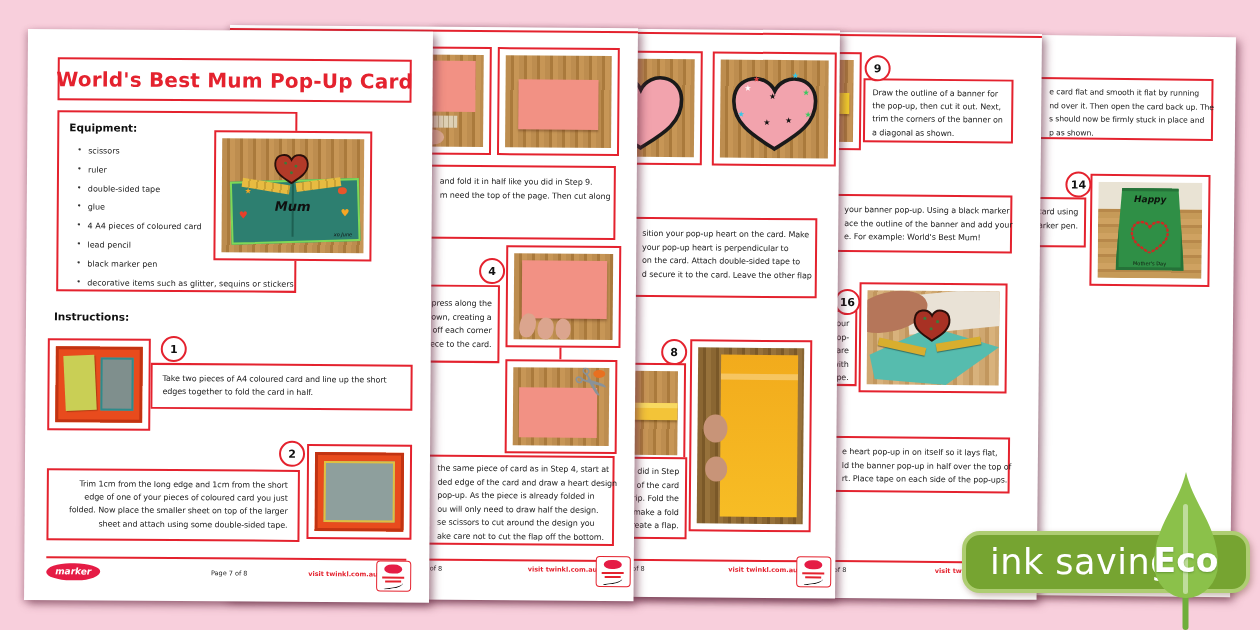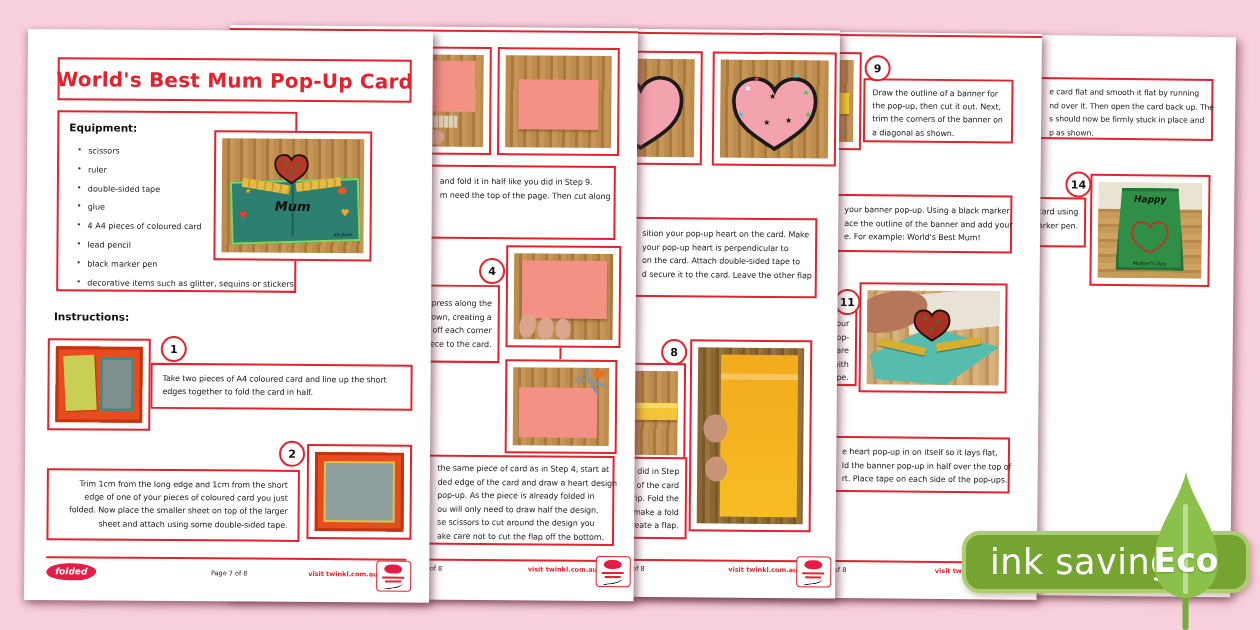--- a/index.html
+++ b/index.html
@@ -99,21 +99,21 @@
       <div class="txt" style="padding:6px 7px;">Draw the outline of a banner for the pop-up, then cut it out. Next, trim the corners of the banner on a diagonal as shown.</div>
     </div>
     <div class="rbox" style="left:76px;top:162px;width:302px;height:58px;">
       <div class="frag" style="left:132px;top:7px;">
         <div>your banner pop-up. Using a black marker</div>
         <div>ace the outline of the banner and add your</div>
         <div>e. For example: World's Best Mum!</div>
       </div>
     </div>
     <div class="badge" style="left:201px;top:257px;">
-        <span>11</span>
+        <span>16</span>
       </div>
     <div class="rbox" style="left:138px;top:278px;width:86px;height:76px;">
       <div class="frag-r" style="right:6px;top:5px;">
         <div>your</div>
         <div>pop-</div>
         <div>s are</div>
         <div>with</div>
         <div>tape.</div>
       </div>
     </div>
@@ -350,21 +350,21 @@
     <div class="pframe" style="left:282px;top:413px;width:105px;height:95px;z-index:2;">
       <div class="photo" style="background:#e84b1d;box-shadow:inset 0 0 0 3px #c23312;">
         <div style="position:absolute;left:10%;top:12%;width:80%;height:76%;background:#8e9f9d;border:2px solid #e0c040;box-sizing:border-box;"></div>
       </div>
     </div>
     <div class="rbox" style="left:22px;top:439px;width:253px;height:72px;">
       <div class="txt txt-r" style="padding:7px 10px;">Trim 1cm from the long edge and 1cm from the short edge of one of your pieces of coloured card you just folded. Now place the smaller sheet on top of the larger sheet and attach using some double-sided tape.</div>
     </div>
 
     <div class="rline" style="left:22px;top:527px;width:360px;height:1.5px;"></div>
-    <div class="tw-logo" style="left:22px;top:534px;">folded</div>
+    <div class="tw-logo" style="left:22px;top:534px;">marker</div>
     <div class="foot-small" style="left:160px;top:539px;width:90px;text-align:center;">Page 7 of 8</div>
     <div class="foot-visit" style="left:284px;top:539px;">visit twinkl.com.au</div>
     <div class="stamp" style="left:352px;top:529px;">
       <div class="blob"></div>
         <div class="l1"></div>
         <div class="l2"></div>
         <div class="swoosh"></div>
     </div>
   </div>
 

